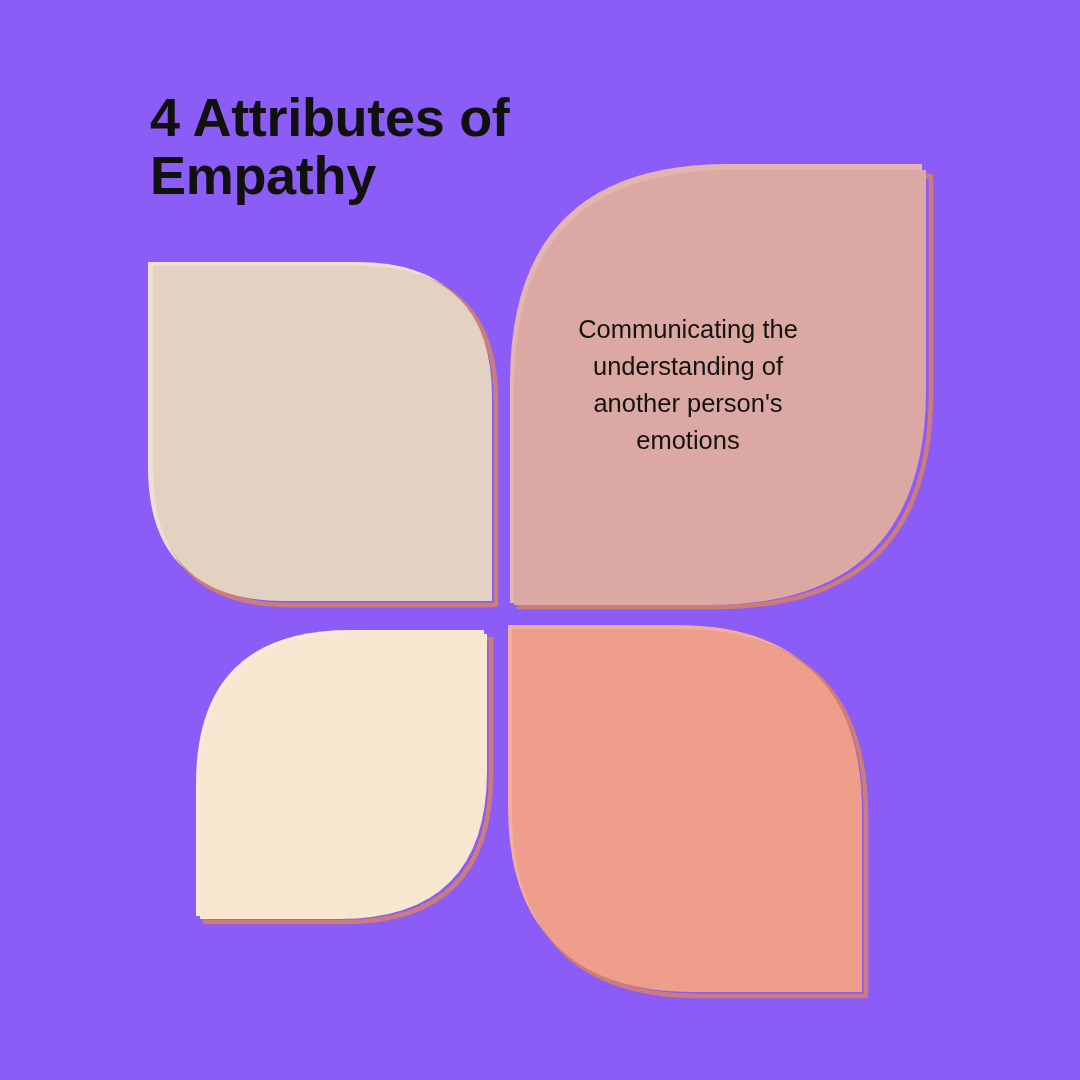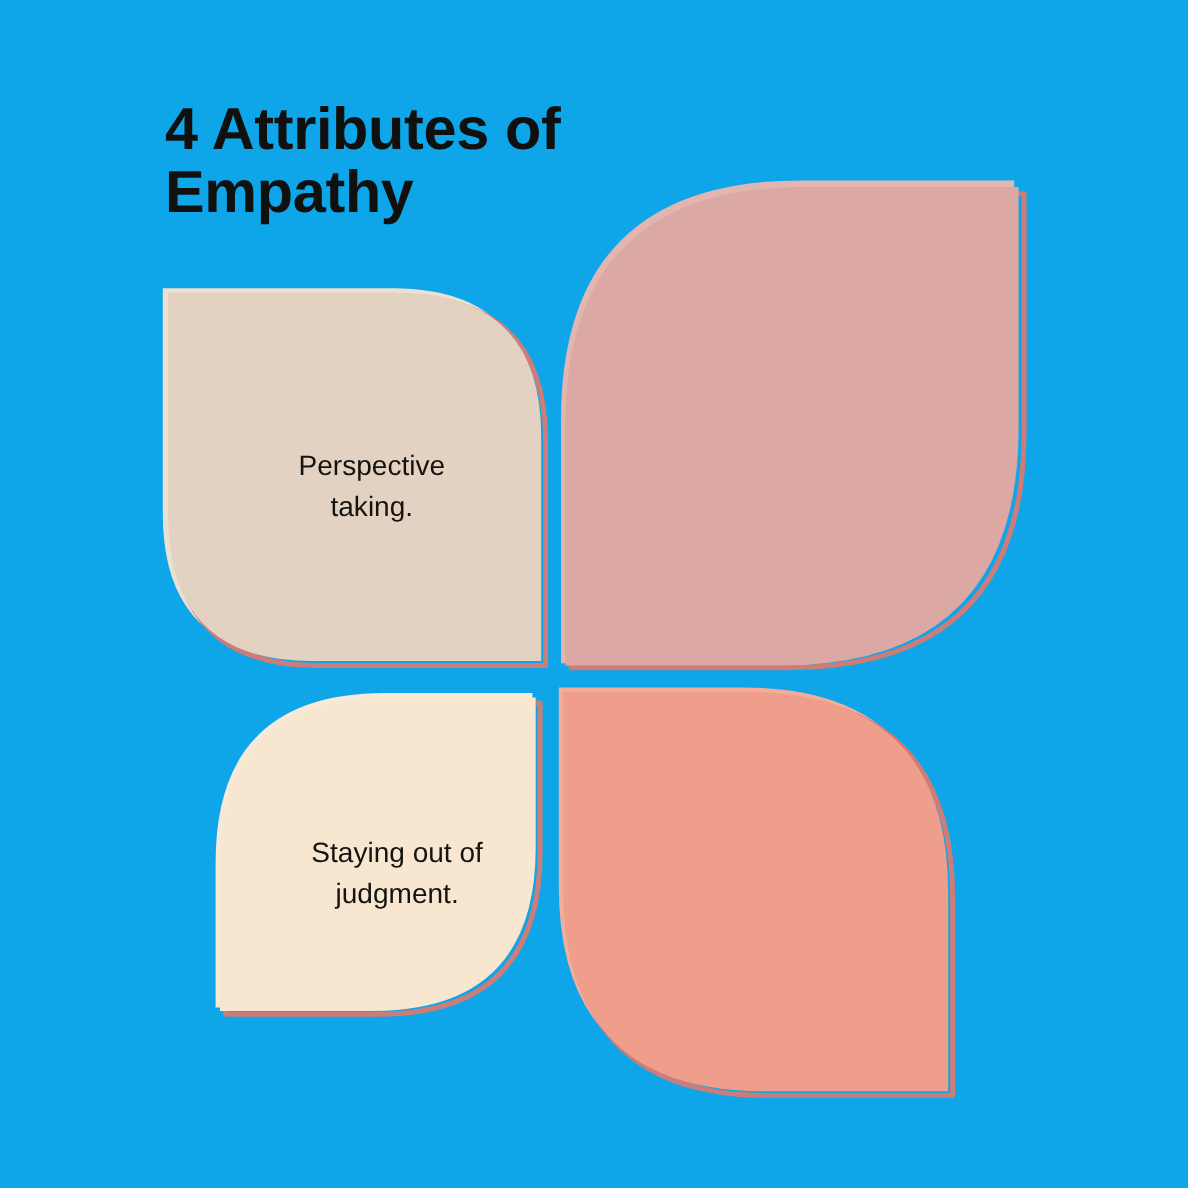--- a/index.html
+++ b/index.html
@@ -60,21 +60,21 @@
   }
 
   .label-tl { left: 188px; top: 406px; width: 300px; }
   .label-tr { left: 528px; top: 311px; width: 320px; }
   .label-bl { left: 212px; top: 758px; width: 298px; }
   .label-br { left: 530px; top: 757px; width: 302px; }
 </style>
 </head>
 <body style="background: rgb(247, 239, 228);">
 
-<div id="canvas" style="background: #0ea5e9;">
+<div id="canvas" style="background: #8b5cf6;">
 
   <div class="title" style="color: rgb(16, 16, 14);">4 Attributes of
 Empathy</div>
 
   <svg class="petal-svg" viewBox="0 0 1080 1080" xmlns="http://www.w3.org/2000/svg">
 
     <path id="tl-shadow" d="M 148 262 L 357 262 Q 488 262 488 393 L 488 598 L 279 598 Q 148 598 148 467 Z" fill="#EAE1D2"></path>
 
     <path id="tl-outline" fill="none" stroke-width="4.5" stroke-linejoin="round" d="M 158 270 L 365 270 Q 496 270 496 401 L 496 605 L 289 605 Q 158 605 158 474 Z" stroke="#CC7D7A"></path>
 
@@ -86,21 +86,21 @@
 
     <path id="bl-shadow" d="M 196 784 Q 196 630 350 630 L 484 630 L 484 768 Q 484 916 336 916 L 196 916 Z" fill="#F7E9D8"></path>
     <path id="bl-outline" fill="none" stroke-width="4.5" stroke-linejoin="round" d="M 205 791 Q 205 639 357 639 L 491 639 L 491 775 Q 491 922 344 922 L 205 922 Z" stroke="#CC7D7A"></path>
     <path id="bl-fill" d="M 200 787 Q 200 634 353 634 L 487 634 L 487 771 Q 487 919 339 919 L 200 919 Z" fill="#F7E6D0"></path>
 
     <path id="br-shadow" d="M 508 625 L 676 625 Q 858 625 858 807 L 858 988 L 690 988 Q 508 988 508 806 Z" fill="#F2AD9D"></path>
     <path id="br-outline" fill="none" stroke-width="4.5" stroke-linejoin="round" d="M 517 633 L 683 633 Q 866 633 866 816 L 866 996 L 699 996 Q 517 996 517 814 Z" stroke="#CC7D7A"></path>
     <path id="br-fill" d="M 512 629 L 679 629 Q 862 629 862 812 L 862 992 L 694 992 Q 512 992 512 810 Z" fill="#EF9E8C"></path>
   </svg>
 
-  <div class="petal-label label-tl" style="color: rgb(21, 19, 15);">Perspective
-taking.</div>
 
+  <div class="petal-label label-tr" style="color: rgb(21, 19, 15);">Communicating the
+understanding of
+another person's
+emotions</div>
 
-  <div class="petal-label label-bl" style="color: rgb(21, 19, 15);">Staying out of
-judgment.</div>
 
 
 </div>
 
 </body></html>

